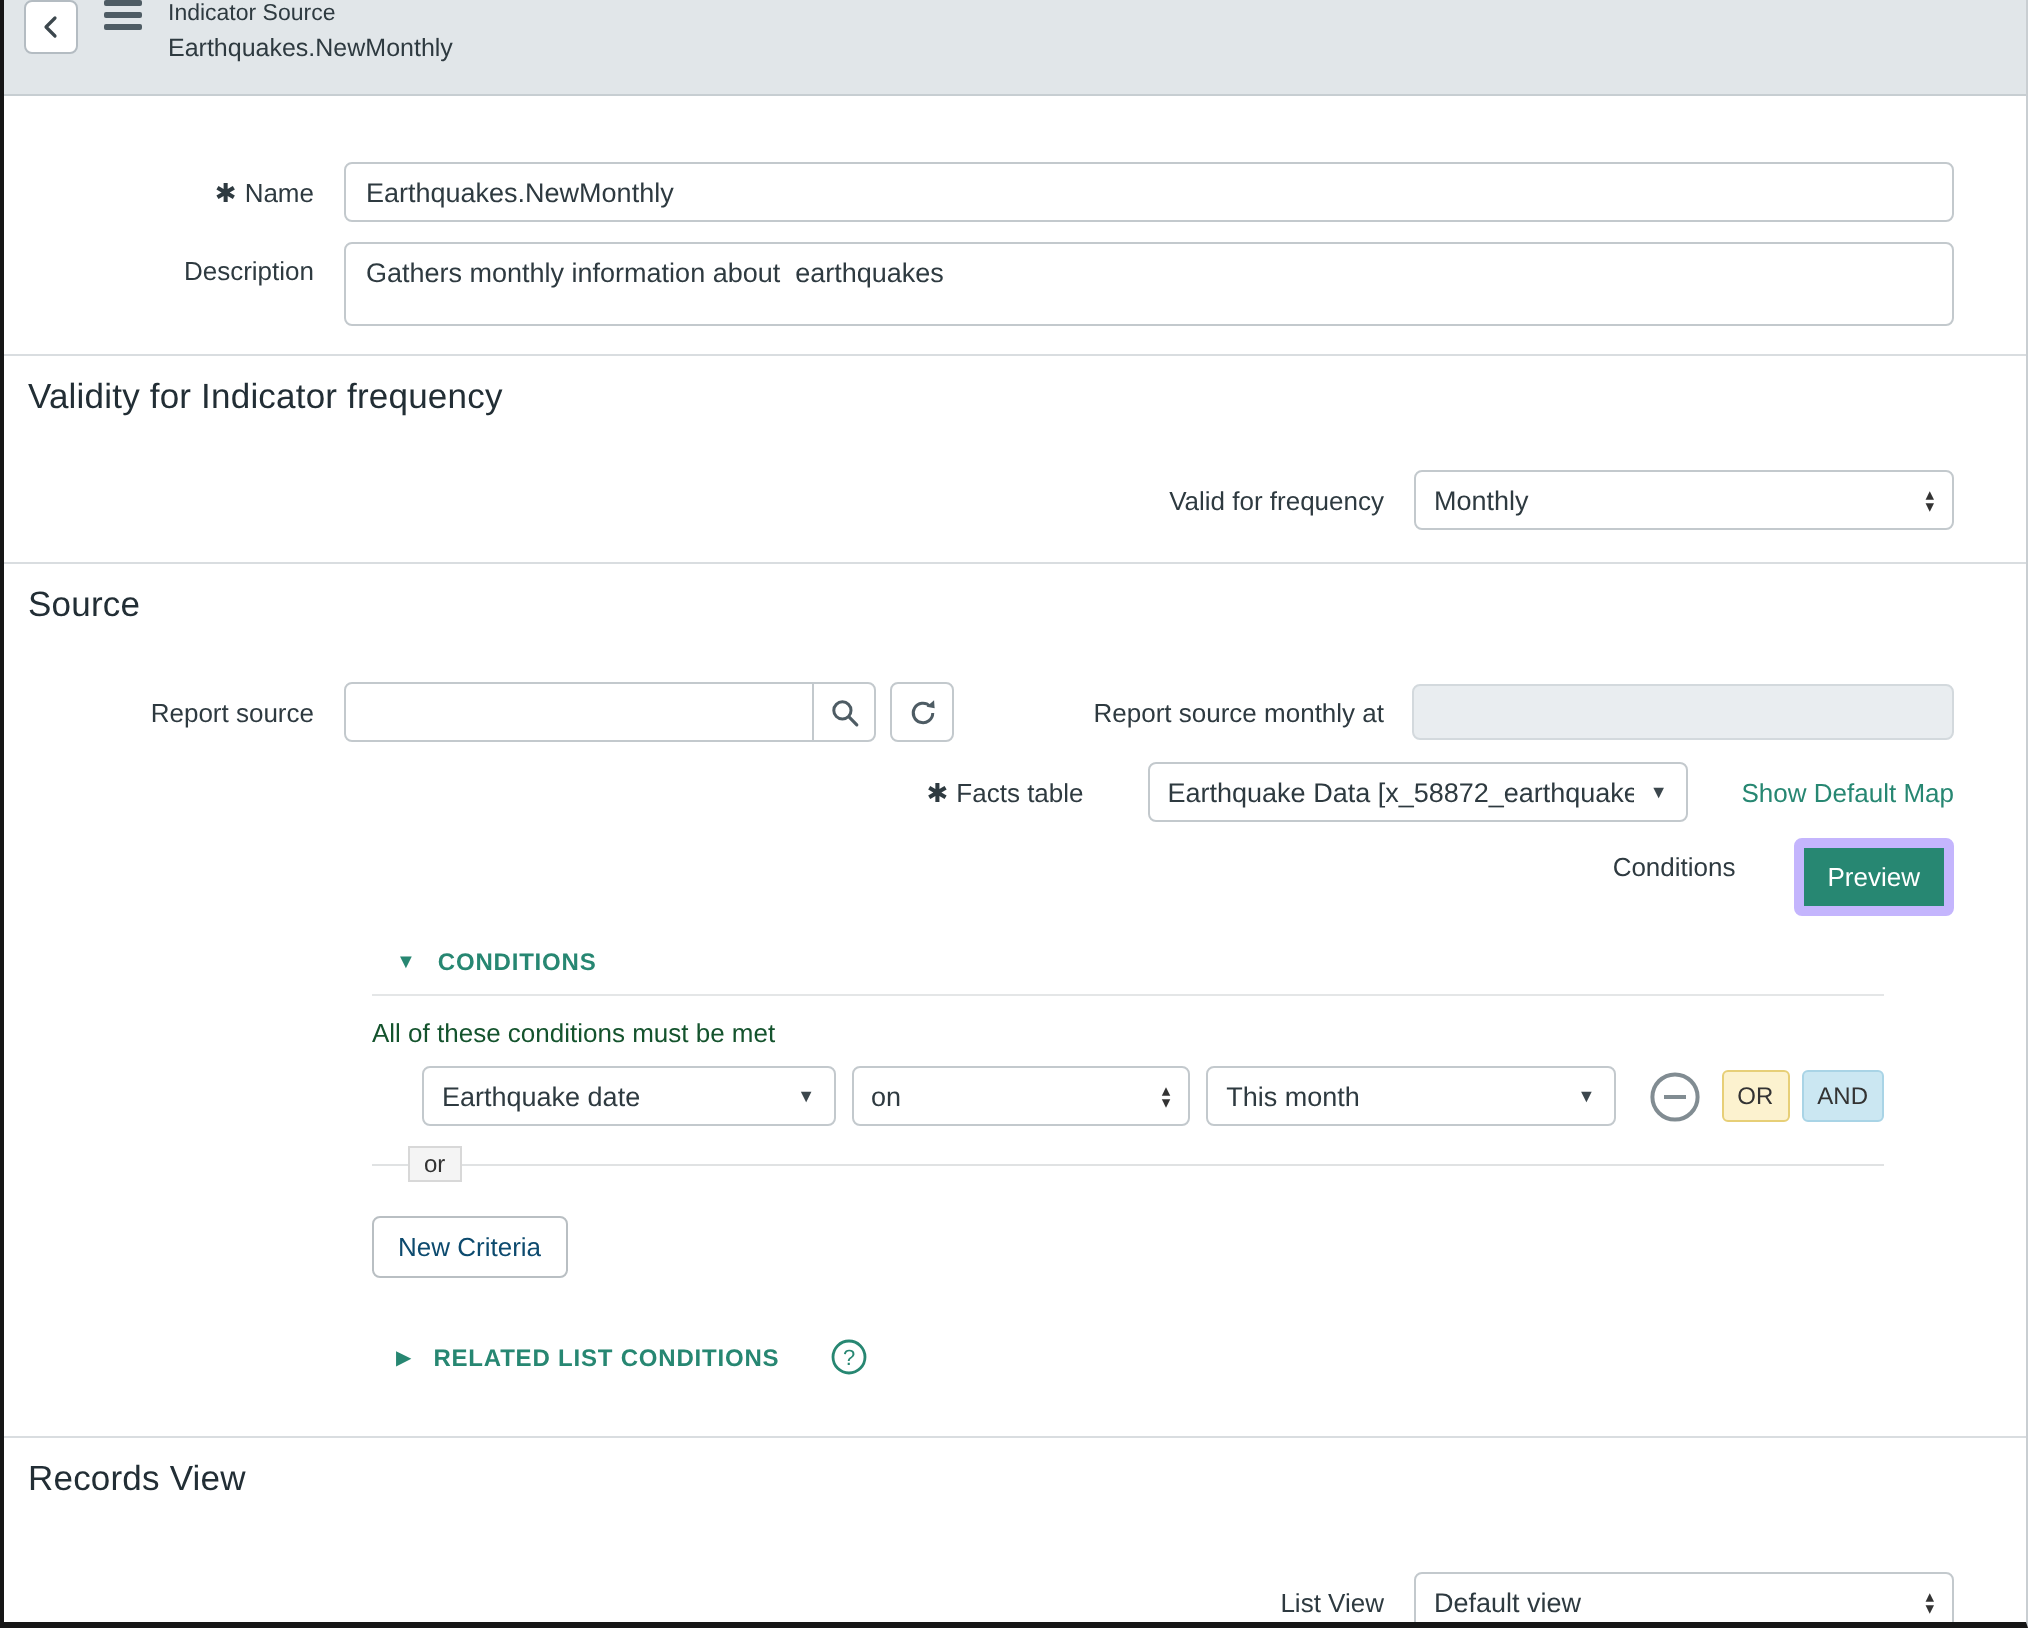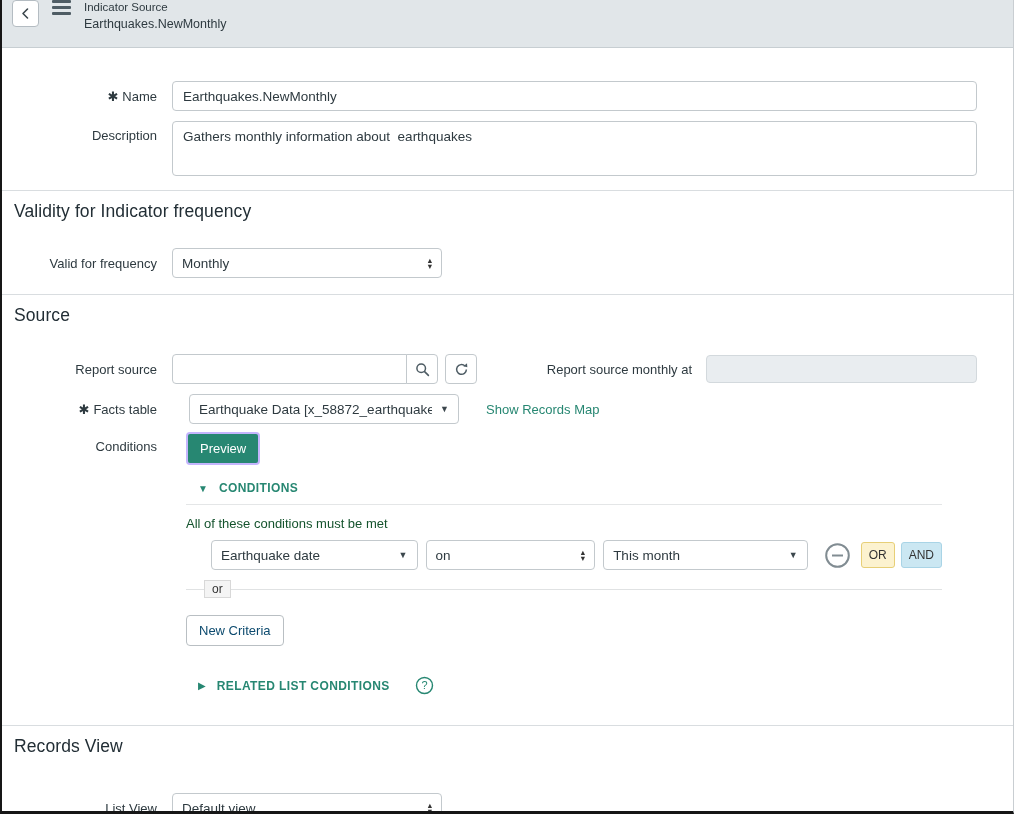--- a/index.html
+++ b/index.html
@@ -24,29 +24,29 @@
   .titles{line-height:1.35;}
   .titles .t1{font-size:11.5px;color:#2e3a40;}
   .titles .t2{font-size:12.5px;color:#2e3a40;}
 
   
   section.band{padding-right:36px;}
   .section-rule{border:none;border-top:1px solid #d9dde0;margin:0;}
   h2.section{font-size:17.5px;font-weight:500;color:#222e35;padding:10px 0 0 12px;margin-bottom:26px;letter-spacing:.1px;}
 
   
-  .row{display:flex;align-items:center;margin-bottom:10px;}
+  .row{display:flex;align-items:center;margin-bottom:10px;justify-content:flex-end;}
   .row.top{align-items:flex-start;}
   .row.top .lbl{padding-top:7px;}
   .lbl{width:170px;flex:none;text-align:right;padding-right:15px;font-size:13px;color:#2e3a40;}
   .req{font-size:13px;color:#2e3a40;margin-right:4px;}
 
   input[type=text], textarea{border:1px solid #c3c9cd;border-radius:4px;font-family:inherit;
         font-size:13.5px;color:#2e3a40;padding:0 10px;height:30px;outline:none;background:#fff;}
-  textarea{height:55px;padding:6px 10px;resize:none;width:100%;display:block;line-height:1.4;}
+  textarea{height:42px;padding:6px 10px;resize:none;width:100%;display:block;line-height:1.4;}
   .grow{flex:1;}
   .first-block{padding-top:33px;}
   .desc-row{margin-bottom:14px;border-radius:25px;}
 
   
   .select{height:30px;border:1px solid #c3c9cd;border-radius:4px;background:#fff;
           display:flex;align-items:center;padding:0 9px;font-size:13.5px;color:#2e3a40;cursor:pointer;}
   .select .txt{flex:1;white-space:nowrap;overflow:hidden;text-overflow:clip;}
   .caret{font-size:9px;color:#3c474d;margin-left:8px;flex:none;}
   .stepper{display:flex;flex-direction:column;line-height:6.5px;font-size:8.5px;color:#333;margin-left:8px;flex:none;}
@@ -59,21 +59,21 @@
             display:flex;align-items:center;justify-content:center;cursor:pointer;flex:none;}
   .icon-btn.attached{border-radius:0 4px 4px 0;margin-left:-1px;}
   .gap6{margin-left:7px;}
   .right-group{margin-left:auto;display:flex;align-items:center;}
   .right-group .lbl2{font-size:13px;color:#2e3a40;padding-right:14px;}
   .readonly-box{width:271px;height:28px;background:#e9edf0;border:1px solid #d3d9dd;border-radius:4px;}
 
   .schema-link{margin-left:10px;font-size:13px;color:var(--accent-teal);text-decoration:none;cursor:pointer;}
 
   
-  .btn-primary{background:var(--accent-teal);border:2px solid #c4b5fd;color:#fff;font-size:13px;
+  .btn-primary{background:var(--accent-teal);border:5px solid #c4b5fd;color:#fff;font-size:13px;
                padding:7px 12px;border-radius:4px;cursor:pointer;font-family:inherit;}
   .indent14{margin-left:14px;}
   .cond-panel{margin-left:184px;width:756px;margin-top:16px;}
   .cond-head{display:flex;align-items:center;gap:11px;padding:0 0 9px 12px;border-bottom:1px solid #e4e6e7;cursor:pointer;}
   .tri{font-size:10px;color:var(--accent-teal);flex:none;}
   .cond-title{font-size:12px;font-weight:bold;color:var(--accent-teal);letter-spacing:.4px;}
   .all-met{font-size:13px;color:#14532d;margin:11px 0 9px 0;}
   .cond-row{display:flex;align-items:center;padding-left:25px;}
   .cond-row .select{margin-right:8px;}
   .w207{width:207px;gap:42px;} .w170{width:170px;} .w205{width:205px;}
@@ -177,21 +177,21 @@
     </div>
 
     <div class="row" style="margin-bottom:8px;gap:17px;">
       <div class="lbl">
         <span class="req">✱</span><span>Facts table</span>
       </div>
       <div class="select w270">
         <span class="txt">Earthquake Data [x_58872_earthquake_…</span>
         <span class="caret">▼</span>
       </div>
-      <a class="schema-link">Show Records Map</a>
+      <a class="schema-link">Show Default Map</a>
     </div>
 
     <div class="row top" style="margin-bottom:0;">
       <div class="lbl">Conditions</div>
       <button class="btn-primary indent14">Preview</button>
     </div>
 
     <div class="cond-panel">
       <div class="cond-head">
         <span class="tri">▼</span>

